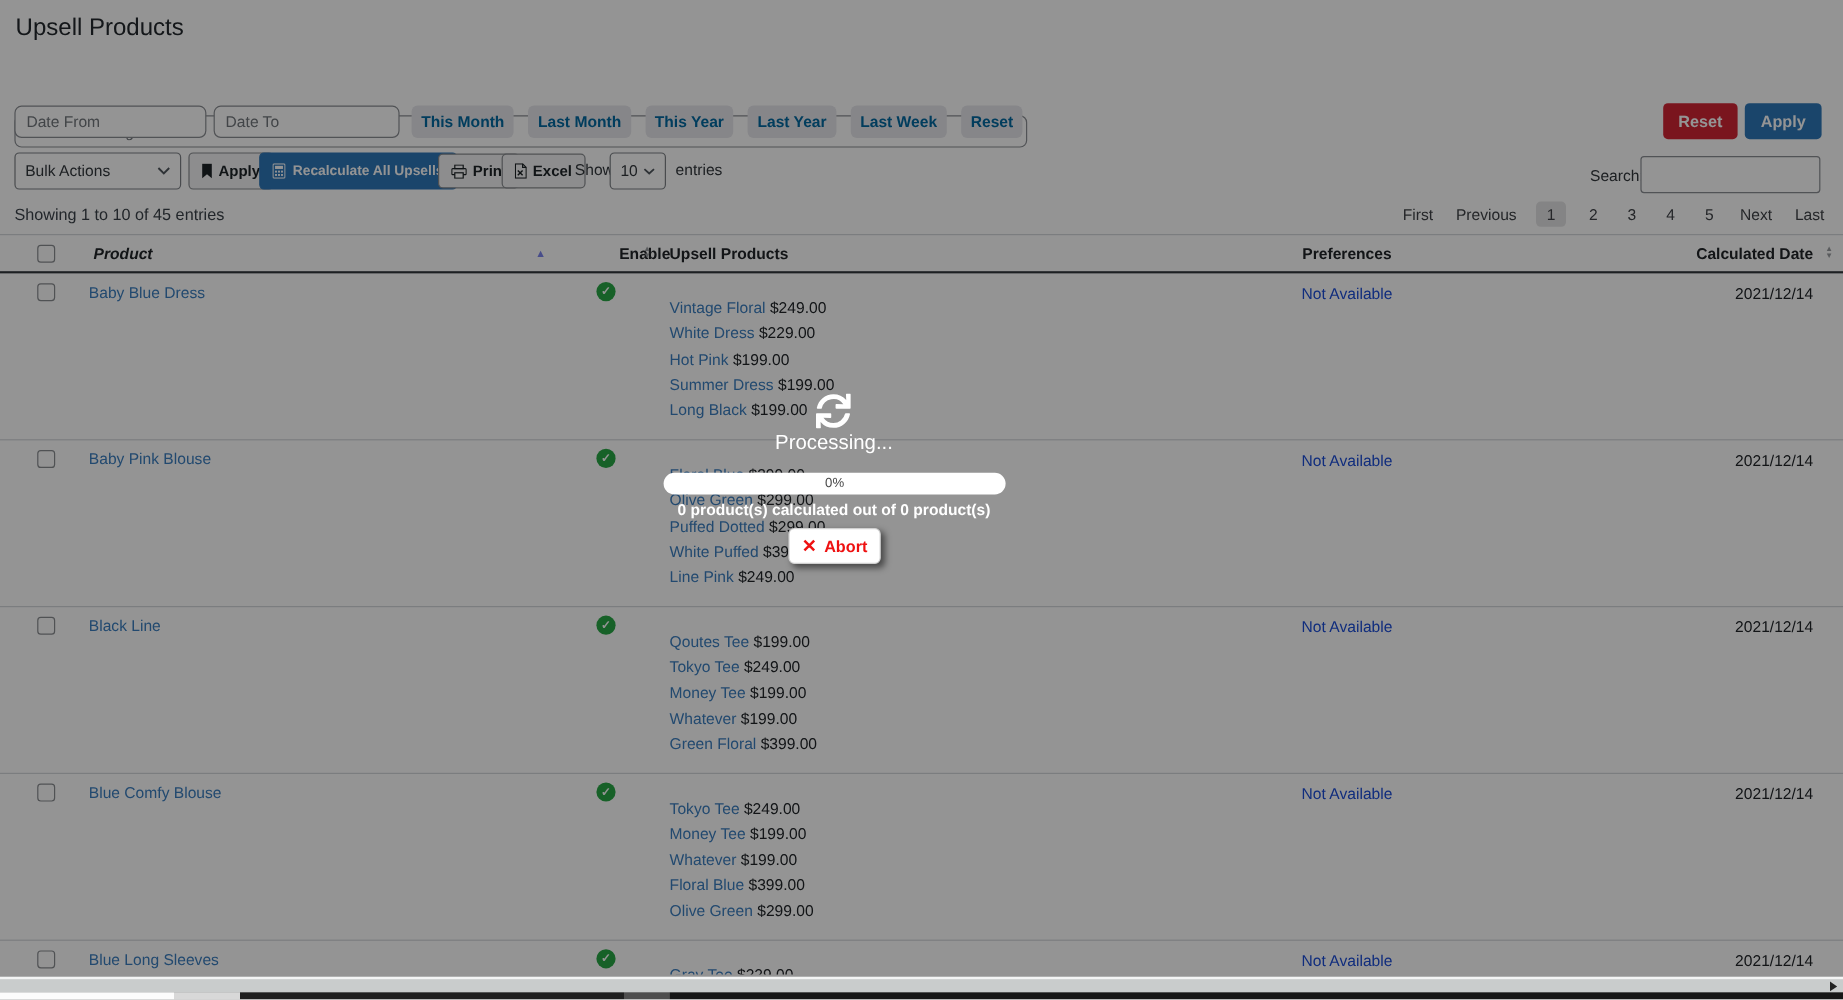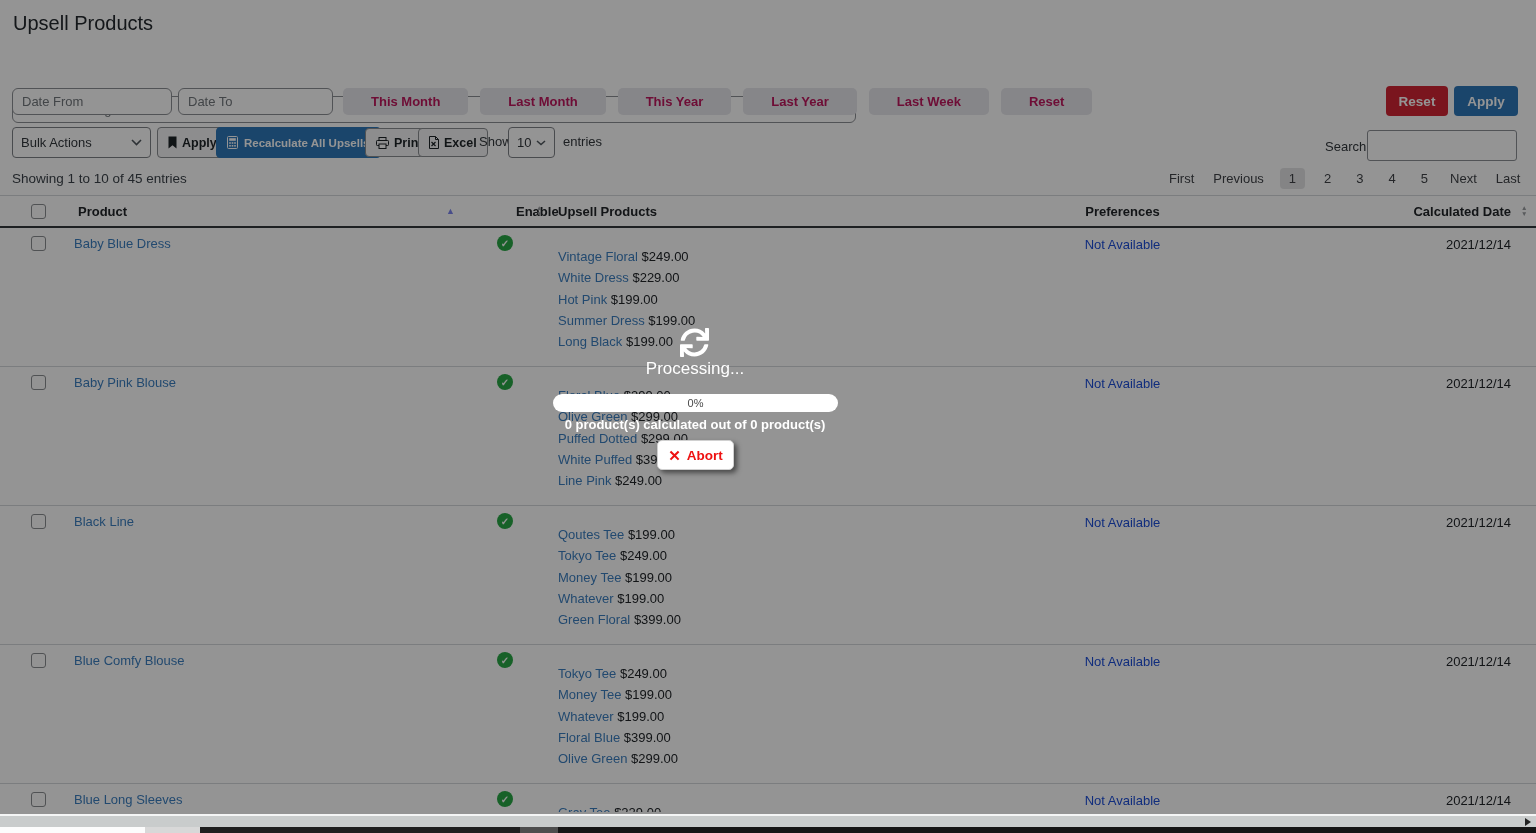--- a/index.html
+++ b/index.html
@@ -12,22 +12,22 @@
   .inp { position: absolute; height: 27px; border: 1px solid #8c8f94; border-radius: 6px;
          font-size: 13px; padding: 0 9px; color: #2c3338; background: #fff;
          font-family: inherit; outline: none; }
   .inp::placeholder { color: #72777c; }
   .inp-cat  { left: 12px;  top: 72px; width: 844px; margin-top: 24px; }
   .inp-tags { left: 760px; top: 55px; width: 734px; }
   .inp-datefrom { left: 12px;  top: 88px; width: 160px; }
   .inp-dateto   { left: 178px; top: 88px; width: 155px; }
 
   .presets { left: 343px; top: 88px; display: flex; gap: 12px; }
-  .preset-btn { height: 27px; padding: 0 28px; border: none; border-radius: 5px;
-                background: #e7e7ec; color: #be185d; font-weight: bold; font-size: 13px;
+  .preset-btn { height: 27px; padding: 0 8px; border: none; border-radius: 5px;
+                background: #e7e7ec; color: #0369a1; font-weight: bold; font-size: 13px;
                 font-family: inherit; cursor: pointer; }
 
   .filter-actions { left: 1386px; top: 86px; display: flex; gap: 6px; }
   .btn-red, .btn-blue { height: 30px; border: none; border-radius: 4px; color: #fff;
                         font-weight: bold; font-size: 13.5px; font-family: inherit; cursor: pointer; }
   .btn-red  { background: #d32535; width: 62px; }
   .btn-blue { background: #2e77b8; width: 64px; }
 
   
   .select { position: absolute; background: #fff; border: 1px solid #7e8287; border-radius: 4px;
@@ -216,21 +216,21 @@
         <span class="pg-num">3</span>
         <span class="pg-num">4</span>
         <span class="pg-num">5</span>
       </span>
     <span class="pg-item">Next</span>
     <span class="pg-item">Last</span>
   </div>
 
   <div class="abs thead">
     <span class="checkbox" style="left:31px; top:8px;"></span>
-    <span class="th" style="left:78px;">Product</span>
+    <span class="th" style="left:78px;font-style:italic;">Product</span>
     <span class="sort-asc">▲</span>
     <span class="th" style="left:485px;margin-left:31px;">Enable</span>
     <span class="sort-both" style="left:536px;">
         <span>▲</span>
         <span>▼</span>
       </span>
     <span class="th" style="left:558px;">Upsell Products</span>
     <span class="th" style="left:1060px; width:125px; text-align:center;">Preferences</span>
     <span class="th" style="left:1380px; width:131px; text-align:right;">Calculated Date</span>
     <span class="sort-both" style="left:1521px;">

